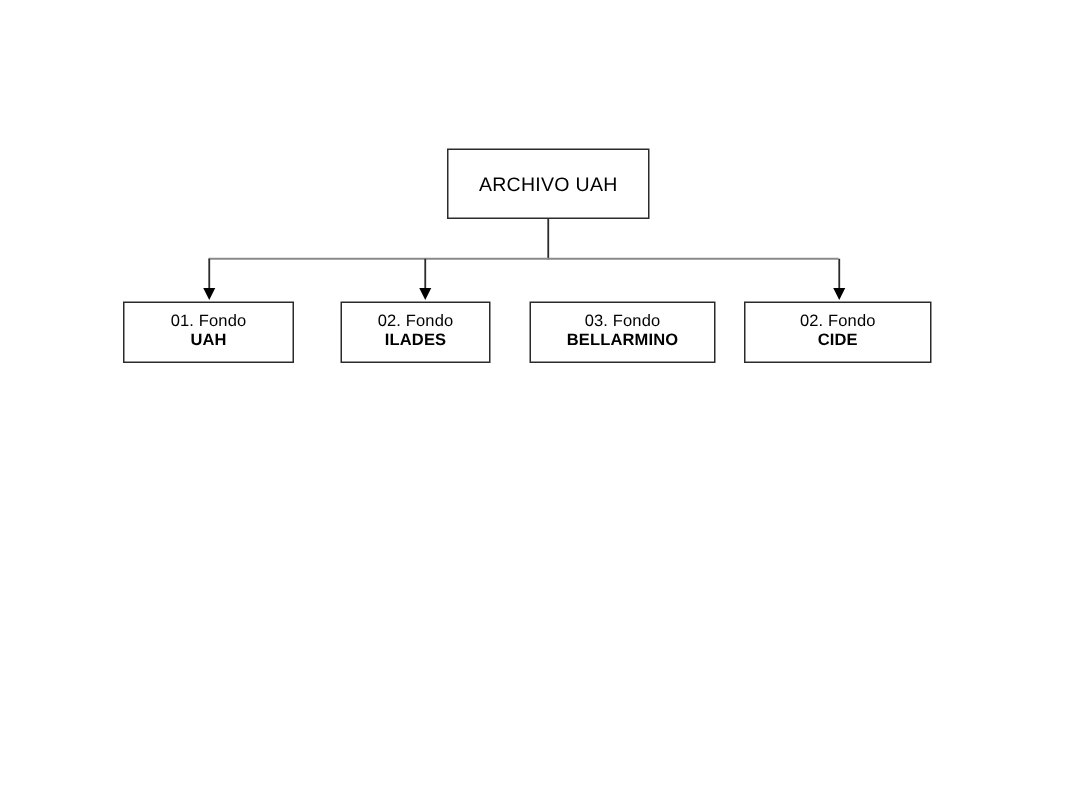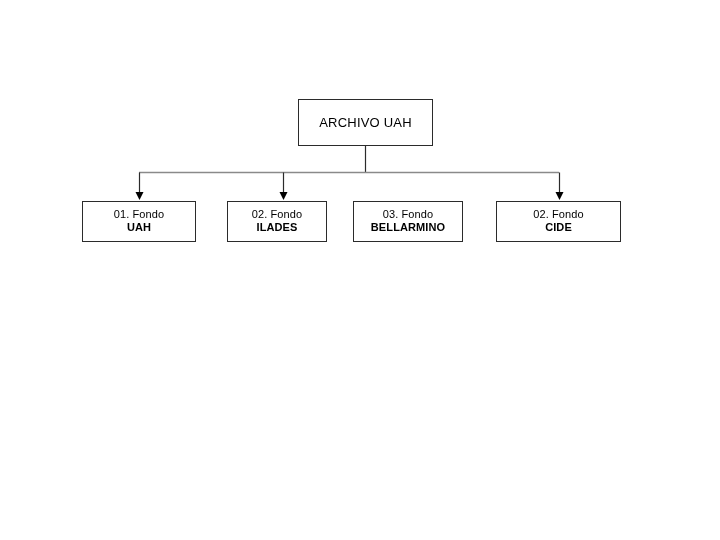--- a/index.html
+++ b/index.html
@@ -56,21 +56,21 @@
   .node-child .line-top {
     font-weight: normal;
     letter-spacing: 0.1px;
   }
   .node-child .line-bottom {
     font-weight: bold;
     letter-spacing: 0.1px;
   }
   #child-0 { left: 82px;  width: 114px; }
   #child-1 { left: 227px; width: 100px; }
-  #child-2 { left: 353px; width: 110px; }
+  #child-2 { left: 353px; width: 124px; }
   #child-3 { left: 496px; width: 125px; }
 </style>
 </head>
 <body>
 
 <div id="chart-canvas">
 
   <svg id="connectors" viewBox="0 0 720 540" width="720" height="540" aria-hidden="true">
 
     <line x1="365.5" y1="146" x2="365.5" y2="173" stroke="#2b2b2b" stroke-width="1.2"></line>

